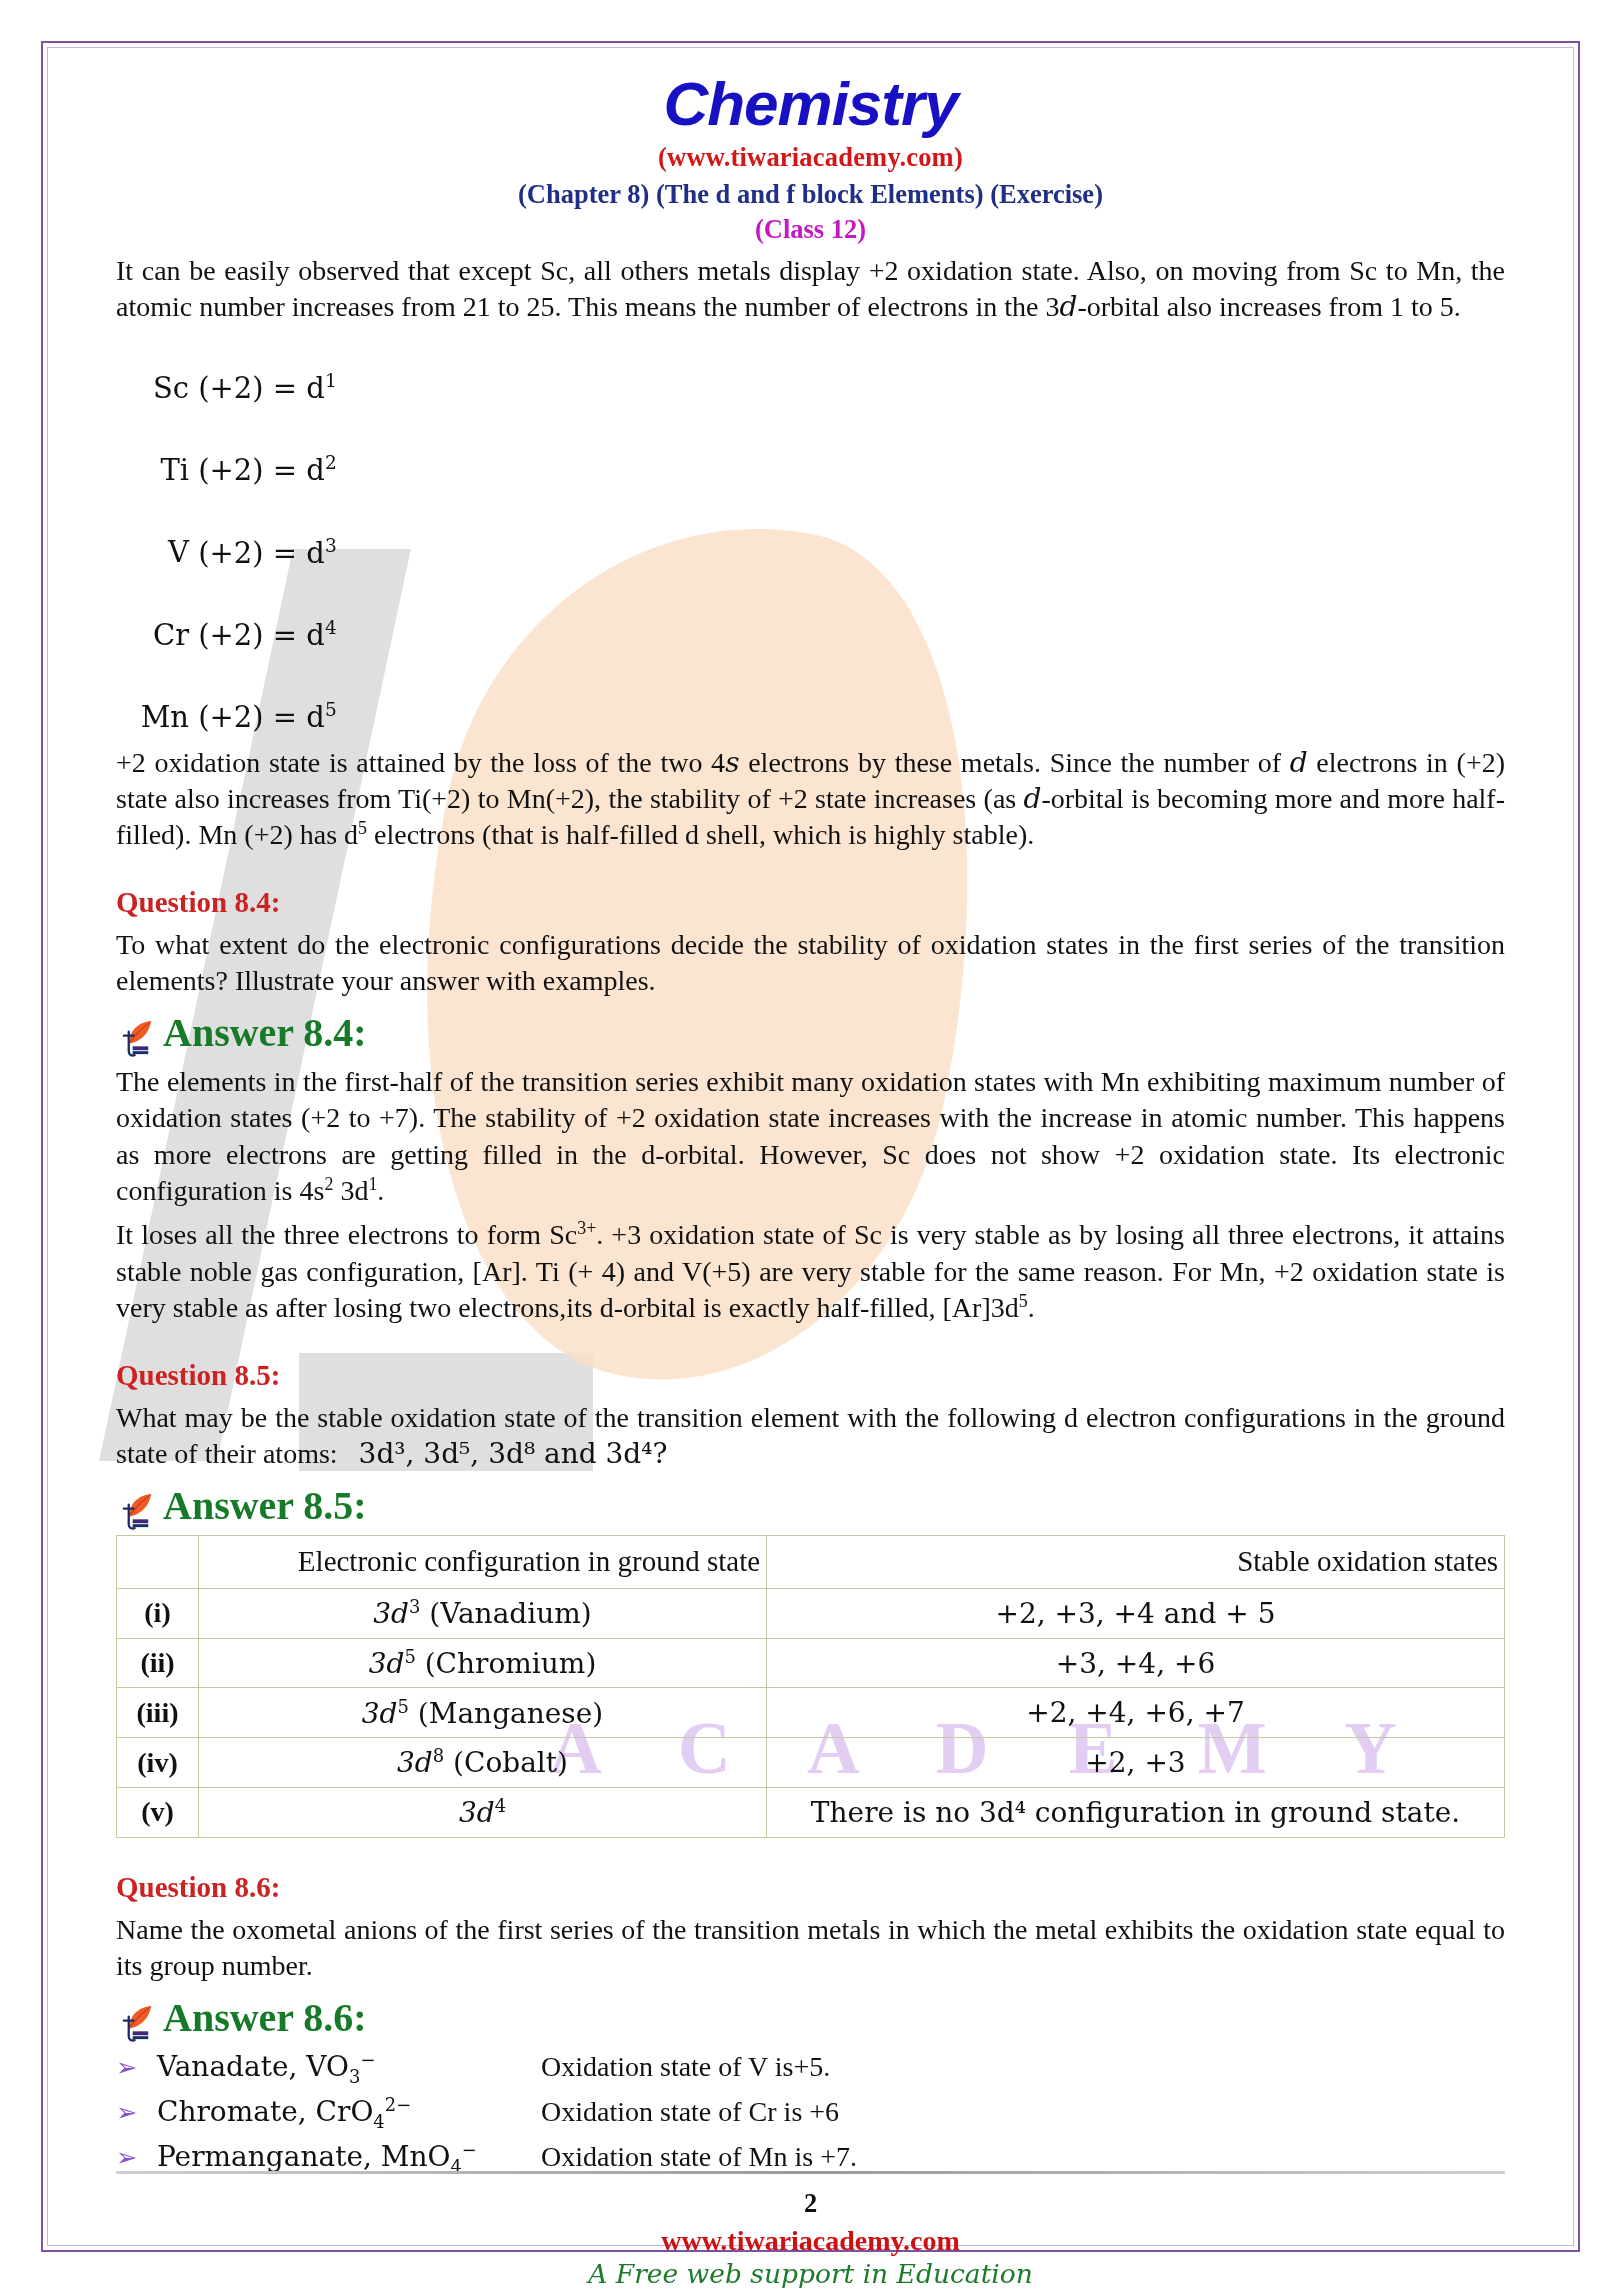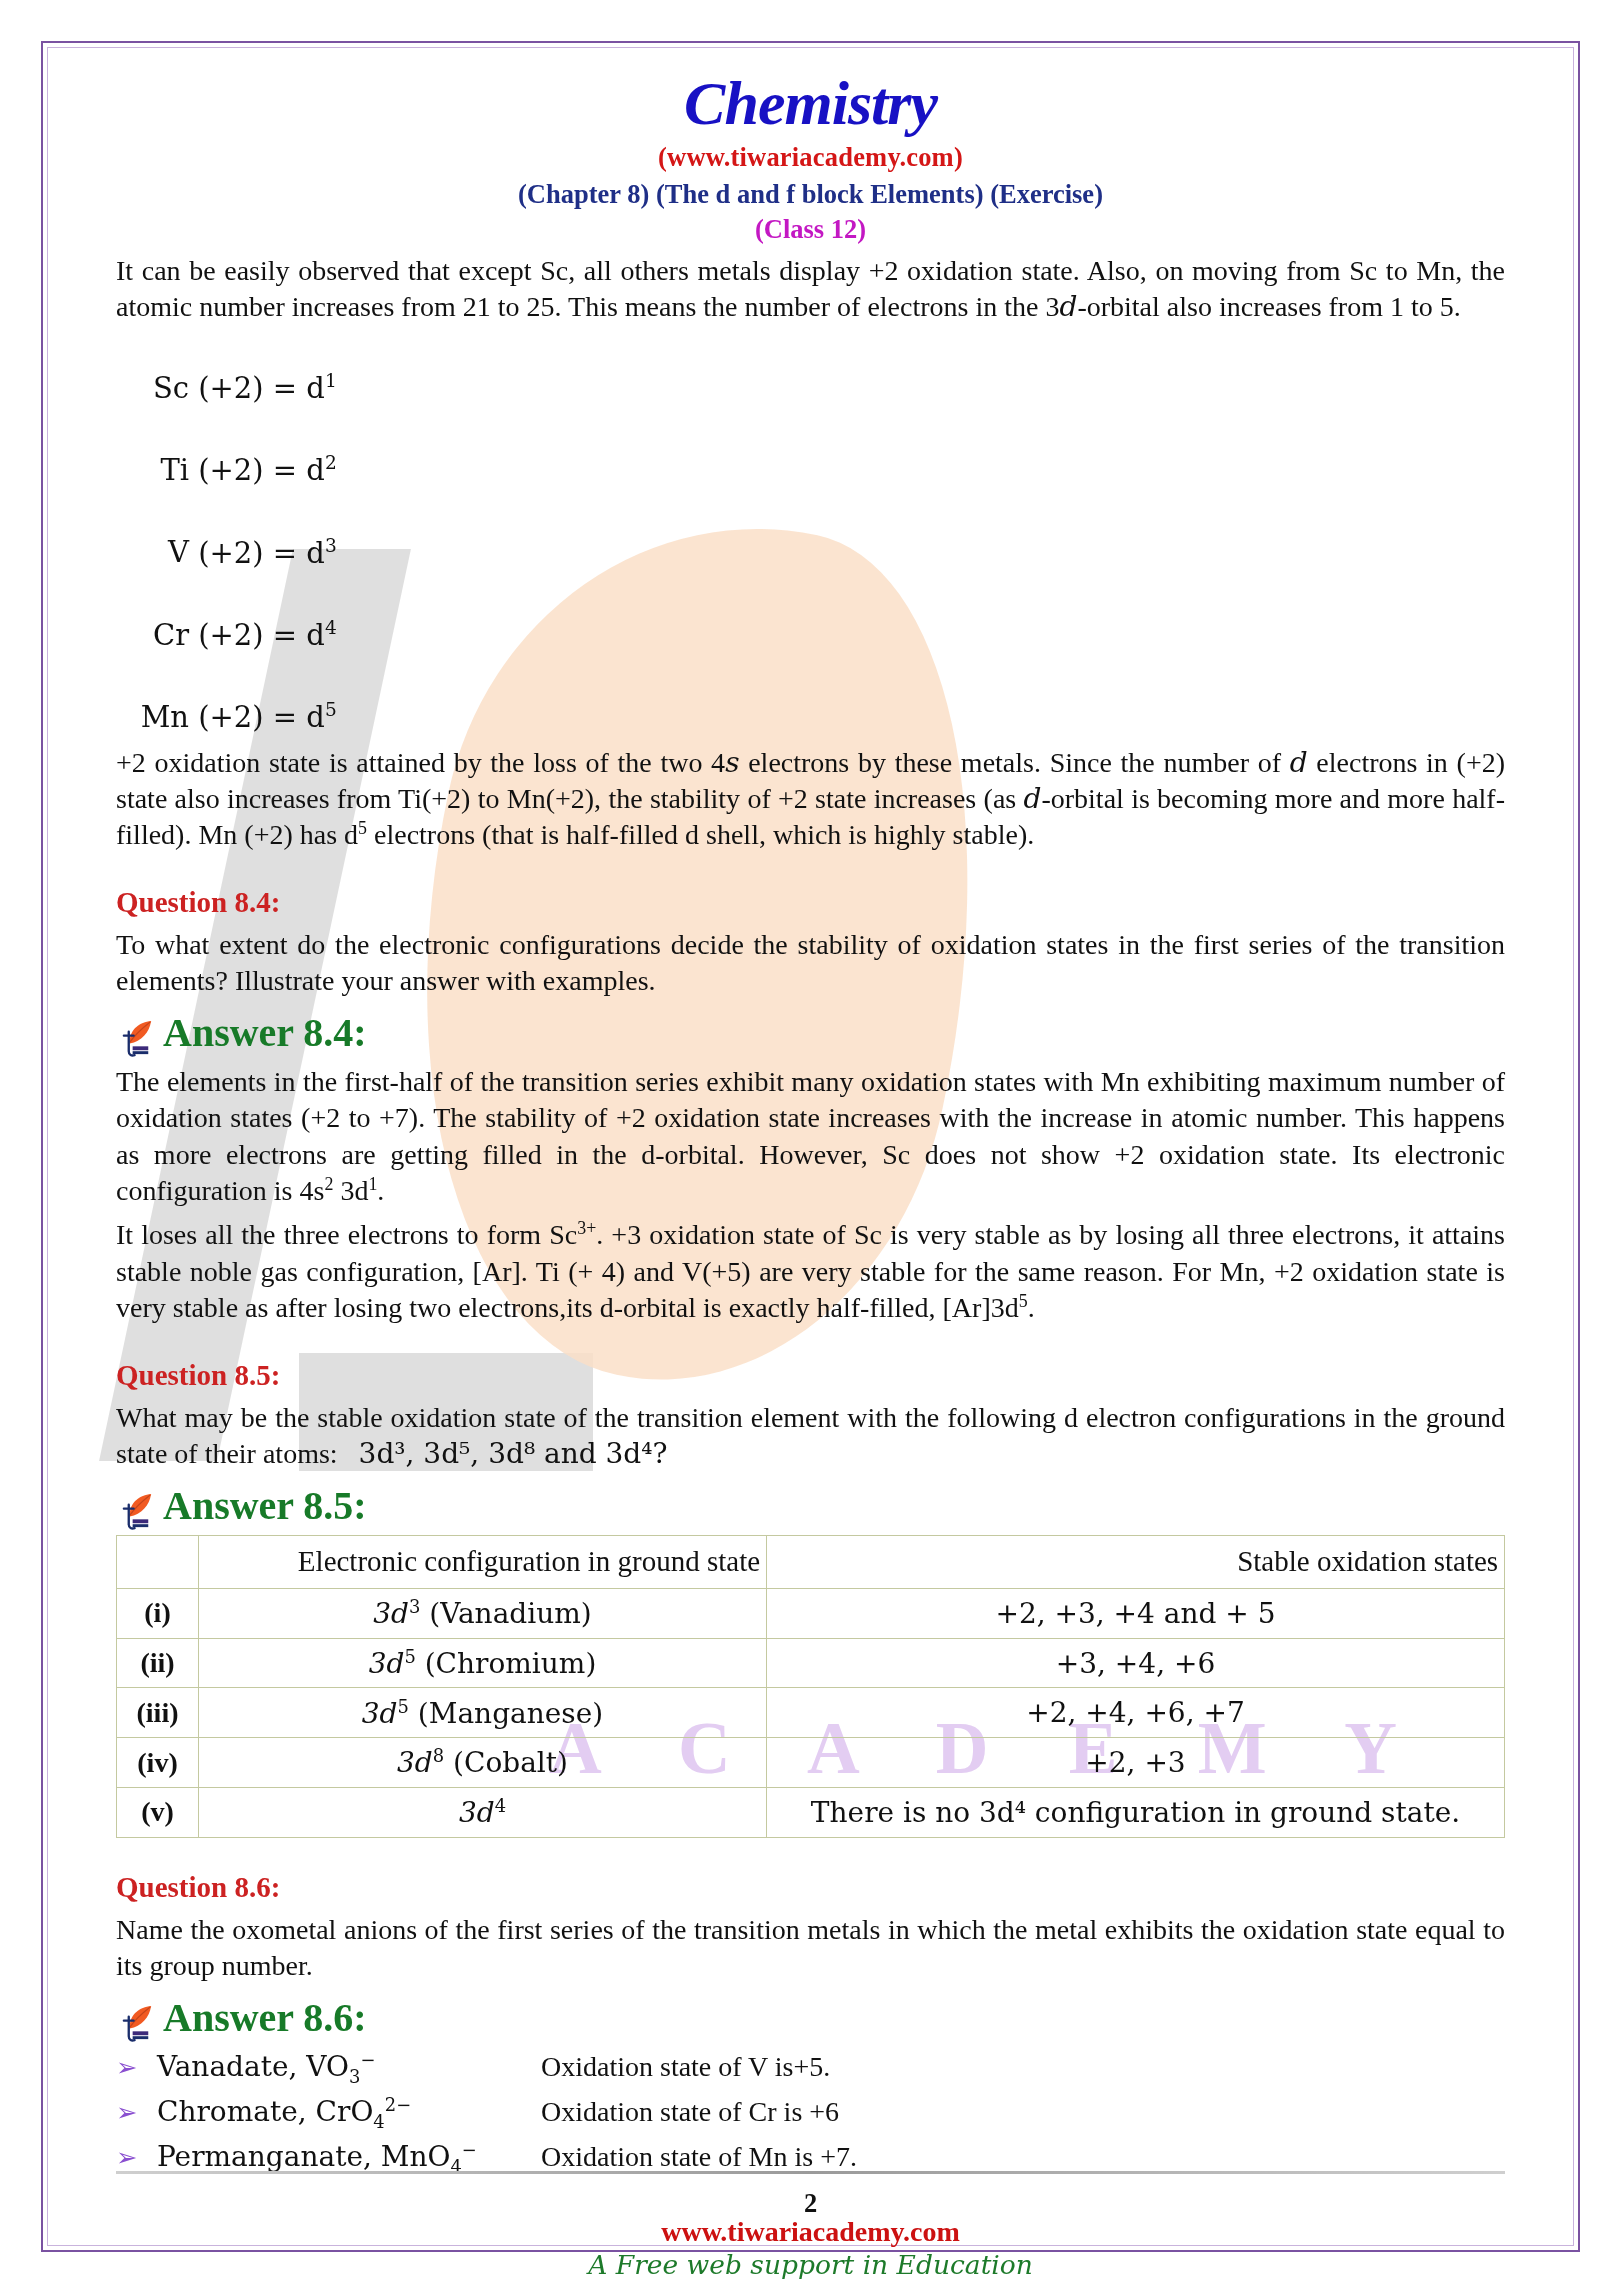--- a/index.html
+++ b/index.html
@@ -95,21 +95,21 @@
     z-index: 2;
     padding: 0 116px;
     box-sizing: border-box;
   }
   .title {
     text-align: center;
     font-size: 62px;
     font-style: italic;
     font-weight: bold;
     color: #1811c4;
-    font-family: Liberation Serif, serif;
+    font-family: Liberation Sans, sans-serif;
     margin-top: 71px;
     line-height: 1.05;
     letter-spacing: -1px;
   }
   .site-head {
     text-align: center;
     font-size: 26.5px;
     font-weight: bold;
     color: #d41616;
     margin-top: 5.9px;
@@ -246,21 +246,21 @@
     width: 384px;
     flex: 0 0 auto;
     font-family: "DejaVu Serif", serif;
   }
   ul.arrows li .oxi {
     flex: 1 1 auto;
     font-family: "Liberation Serif", serif;
   }
   
   .footer {
-    margin-top: 35px;
+    margin-top: 44px;
     text-align: center;
   }
   .footer .f-url {
     font-size: 28px;
     font-weight: bold;
     color: #cc1111;
     font-family: "Liberation Serif", serif;
   }
   .footer .f-tag {
     font-size: 26.5px;

